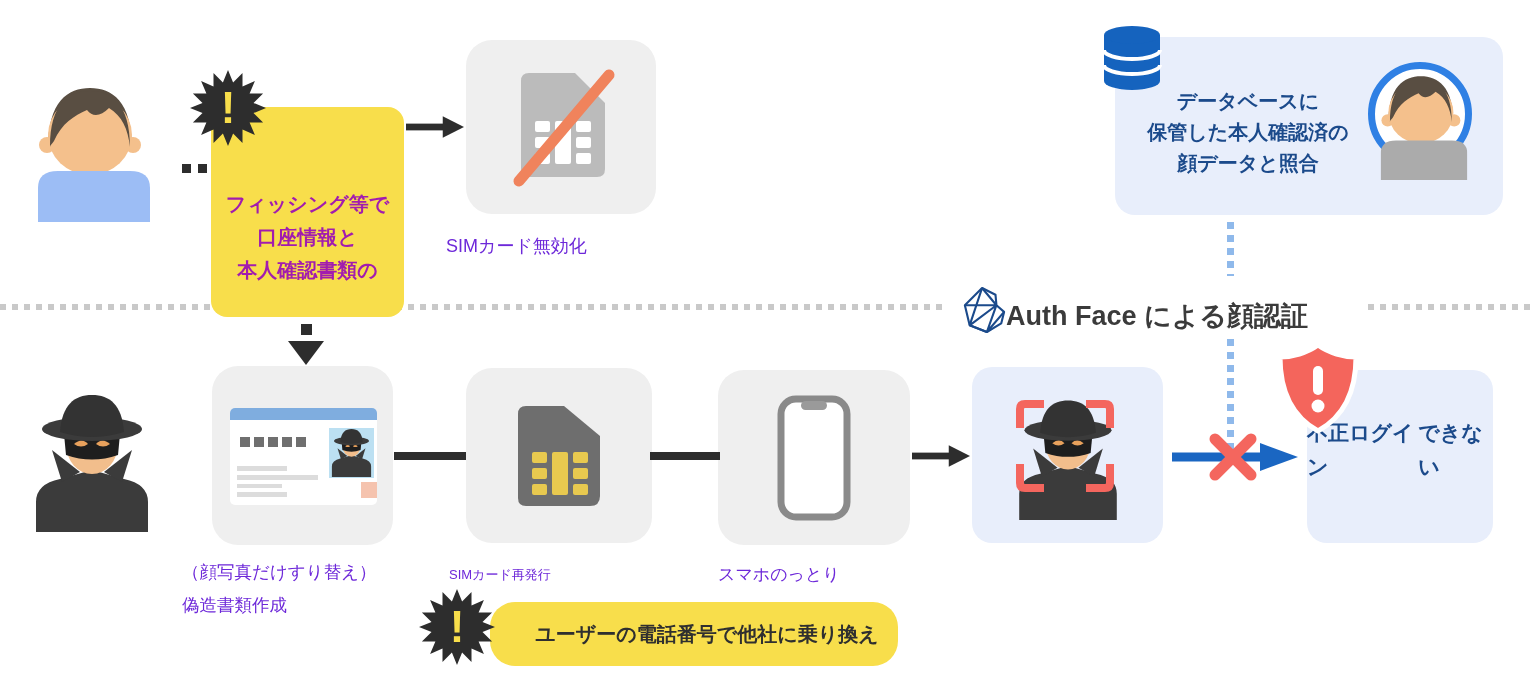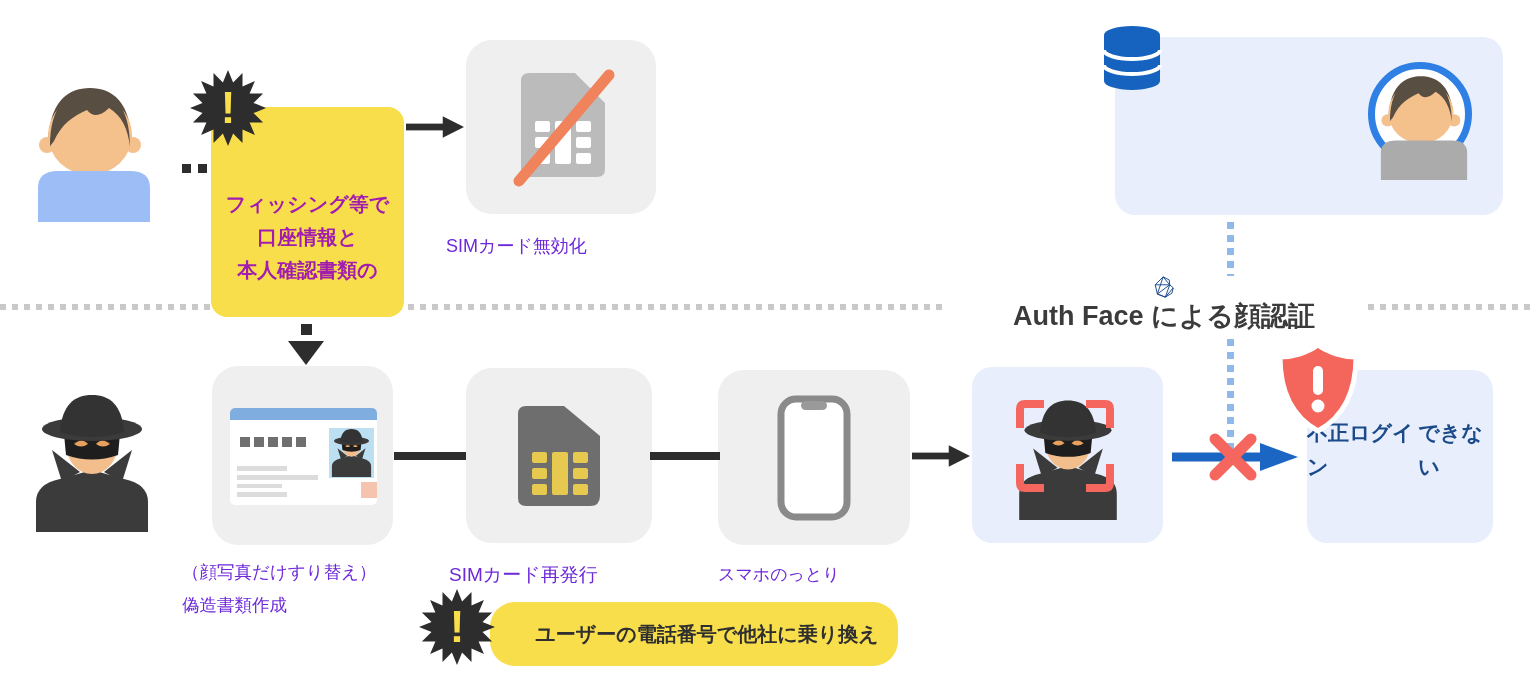--- a/index.html
+++ b/index.html
@@ -8,21 +8,21 @@
   .abs{position:absolute;}
 
   
   .dotted-h{left:0;top:304px;width:1536px;height:6px;z-index:1;
     background:repeating-linear-gradient(90deg,#c9c9c9 0 6px,transparent 6px 12px);}
   .dotted-v{left:1227px;top:222px;width:7px;height:228px;z-index:1;
     background:repeating-linear-gradient(180deg,#8fb9eb 0 7px,transparent 7px 13px);}
 
   
   .divider-label{left:946px;top:276px;width:420px;height:58px;background:#fff;z-index:3;
-    display:flex;align-items:center;padding-left:16px;box-sizing:border-box;flex-direction:column;}
+    display:flex;align-items:flex-end;padding-left:16px;box-sizing:border-box;}
   .divider-label .txt{font-size:27px;font-weight:bold;color:#3b3b3b;white-space:nowrap;}
 
   
   .callout-top{left:211px;top:107px;width:193px;height:210px;background:#f8de4b;border-radius:16px;
     z-index:2;display:flex;flex-direction:column;justify-content:flex-end;align-items:center;
     padding-bottom:30px;box-sizing:border-box;}
   .c-line{font-size:20px;font-weight:bold;color:#a21caf;line-height:33px;white-space:nowrap;}
   .pill{left:490px;top:602px;width:408px;height:64px;background:#f8de4b;border-radius:25px;z-index:2;
     display:flex;align-items:center;justify-content:center;padding-left:26px;box-sizing:border-box;}
   .pill .txt{font-size:20px;font-weight:bold;color:#2f2f2f;white-space:nowrap;}
@@ -36,21 +36,21 @@
   .box-phone{left:718px;top:370px;width:192px;height:175px;}
   .box-scan{left:972px;top:367px;width:191px;height:176px;}
   .box-denied{left:1307px;top:370px;width:186px;height:173px;display:flex;
     align-items:center;justify-content:center;padding-bottom:14px;box-sizing:border-box;}
   .db-box{left:1115px;top:37px;width:388px;height:178px;}
 
   
   .box-label{text-align:left;font-size:18px;color:#6d28d9;line-height:33px;white-space:nowrap;}
   .lbl-sim-disabled{left:446px;top:230px;width:230px;}
   .lbl-forged{left:182px;top:556px;width:240px;font-size:17.5px;}
-  .lbl-sim2{left:449px;top:558px;width:220px;font-size:19px;}
+  .lbl-sim2{left:449px;top:558px;width:220px;font-size:13px;}
   .lbl-phone{left:718px;top:558px;width:192px;font-size:17px;}
 
   .db-text{left:1128px;top:86px;width:240px;text-align:center;z-index:2;}
   .db-line{font-size:20px;font-weight:bold;color:#1b4a8b;line-height:31px;white-space:nowrap;}
   .denied-line{font-size:21px;font-weight:bold;color:#1b4a8b;line-height:34px;}
 
   
   .conn{background:#2d2d2d;height:8px;z-index:1;}
   .conn1{left:394px;top:452px;width:72px;}
   .conn2{left:650px;top:452px;width:70px;}
@@ -148,20 +148,25 @@
       <rect x="50" y="56" width="16" height="43" rx="2" fill="#fff"></rect>
       <rect x="71" y="56" width="15" height="11" rx="2" fill="#fff"></rect>
         <rect x="71" y="72" width="15" height="11" rx="2" fill="#fff"></rect>
         <rect x="71" y="88" width="15" height="11" rx="2" fill="#fff"></rect>
       <line x1="14" y1="116" x2="104" y2="10" stroke="#f0835c" stroke-width="11" stroke-linecap="round"></line>
     </svg>
   </div>
   <div class="abs box-label lbl-sim-disabled">SIMカード無効化</div>
 
   <div class="abs panel-blue db-box"></div>
+  <div class="abs db-text">
+    <div class="db-line">データベースに</div>
+    <div class="db-line">保管した本人確認済の</div>
+    <div class="db-line">顔データと照合</div>
+  </div>
   <svg class="abs z3" style="left:1100px;top:24px" width="64" height="68" viewBox="0 0 64 68">
     <ellipse cx="32" cy="57" rx="28" ry="9" fill="#1563be"></ellipse>
     <rect x="4" y="11" width="56" height="46" fill="#1563be"></rect>
     <ellipse cx="32" cy="11" rx="28" ry="9" fill="#1563be"></ellipse>
     <path d="M4,26 A28,9 0 0,0 60,26" stroke="#fff" stroke-width="4" fill="none"></path>
     <path d="M4,41 A28,9 0 0,0 60,41" stroke="#fff" stroke-width="4" fill="none"></path>
   </svg>
   <div class="abs ring"></div>
   <svg class="abs z3" style="left:1380px;top:74px;--shirt:#ababab" width="88" height="106" viewBox="0 0 112 137">
     <use href="#sym-person"></use>

